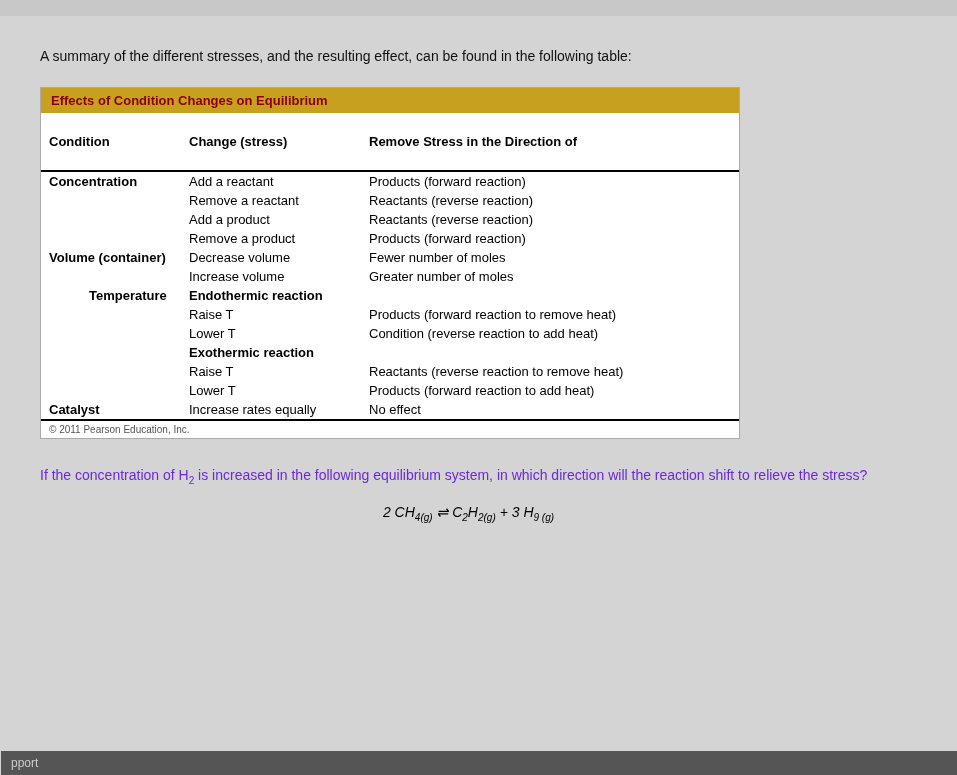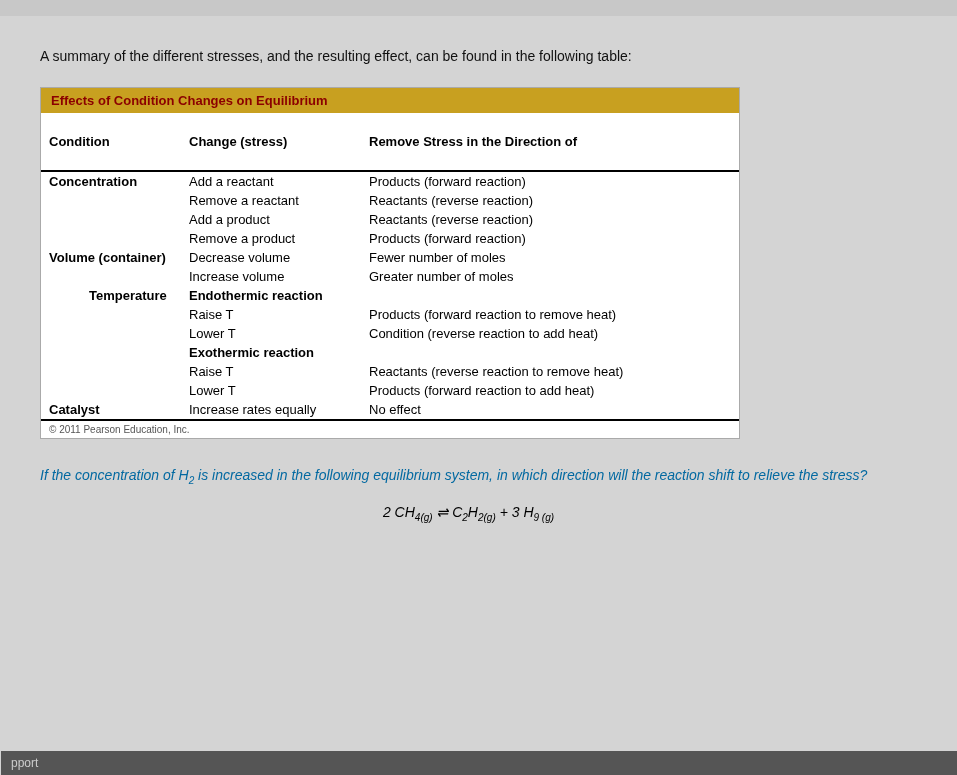--- a/index.html
+++ b/index.html
@@ -72,22 +72,21 @@
     }
     .copyright {
       font-size: 10px;
       color: #555;
       padding: 3px 8px;
     }
     .question-text {
       font-size: 14px;
       line-height: 1.6;
       margin-bottom: 15px;
-      color: #0369a1;
-      font-style: italic;
+      color: #6d28d9;
     }
     .equation-container {
       text-align: center;
       font-size: 14px;
       margin-top: 10px;
     }
     .equation {
       font-size: 14px;
       font-style: italic;
     }

